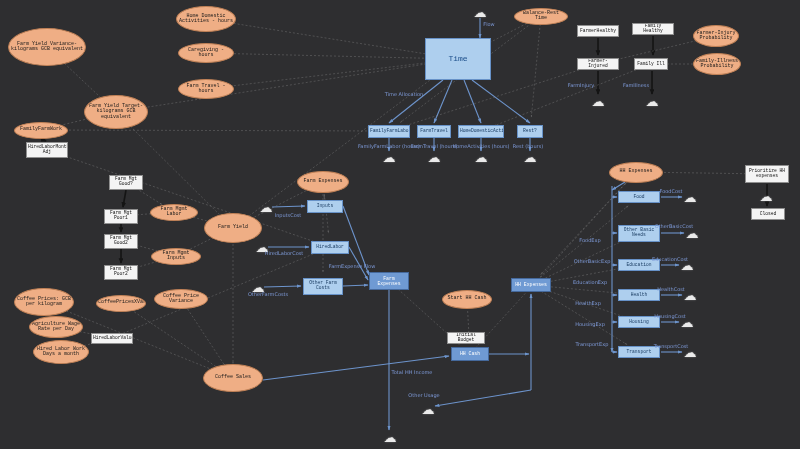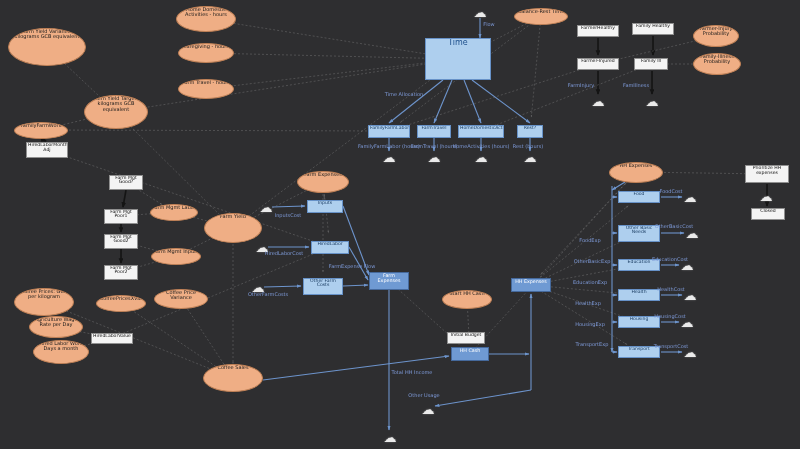--- a/index.html
+++ b/index.html
@@ -4,22 +4,22 @@
 <style>
   * { margin:0; padding:0; box-sizing:border-box; }
   html,body { background:#222; }
   body { font-family:"DejaVu Sans", sans-serif; }
   #canvas {
     position:relative; width:800px; height:449px;
     background:#2e2e30; overflow:hidden;
   }
   #edge-layer { position:absolute; left:0; top:0; width:800px; height:449px; }
   .node {
-    position:absolute; display:flex; align-items:flex-start; justify-content:center;
-    text-align:center; line-height:1.08; overflow:hidden; z-index:2;
+    position:absolute; display:flex; align-items:center; justify-content:center;
+    text-align:center; line-height:1.08; overflow:hidden; z-index:2;font-family:Liberation Mono, monospace;
   }
   .node span { display:block; width:100%; padding:0 1px; }
   .converter {
     background:#efae85; border:1px solid #bf8056; border-radius:50%;
     color:#1b1b1b; font-size:5px;
   }
   .stock {
     background:#aecfee; border:1px solid #6792c8;
     color:#17395f; font-size:4.6px;
   }

